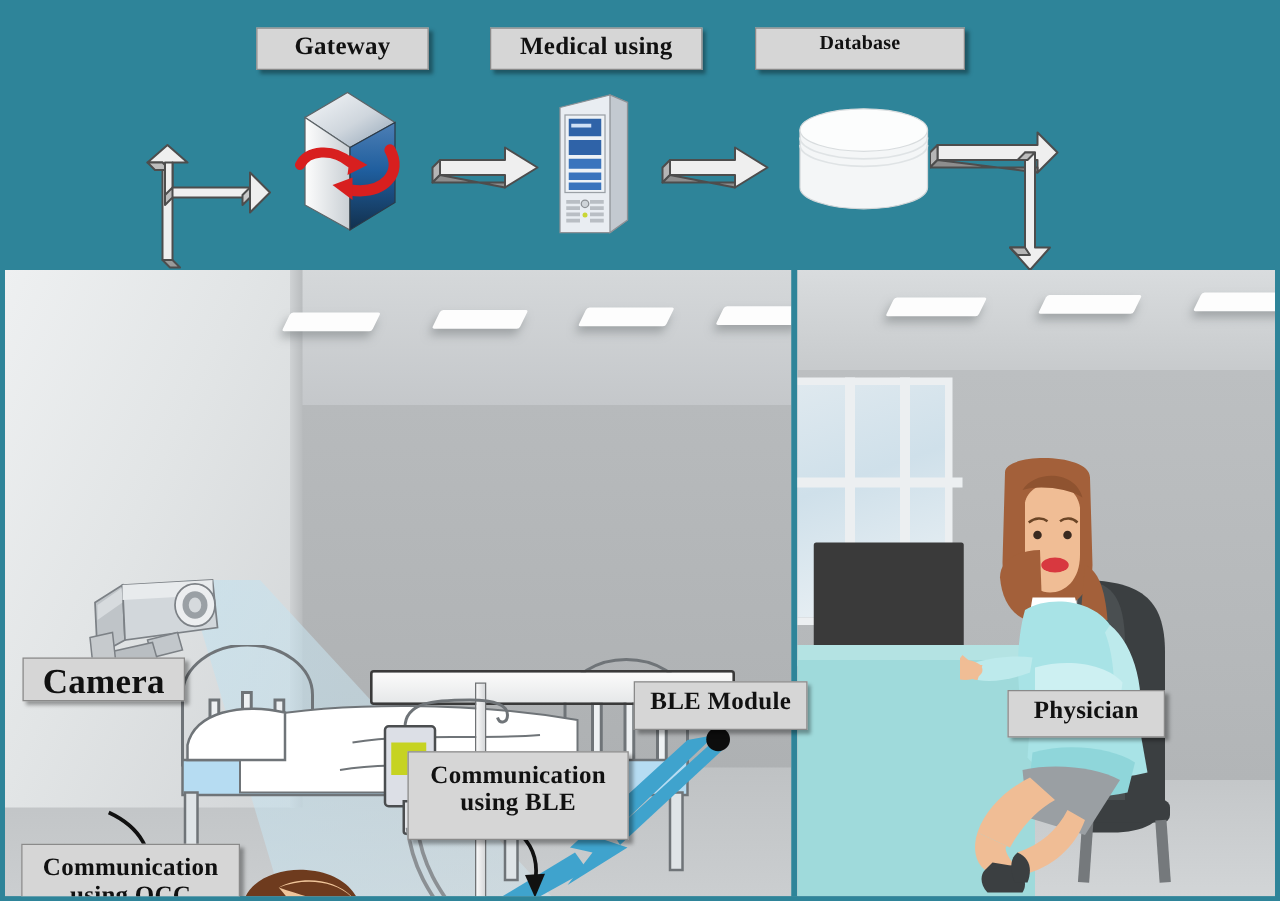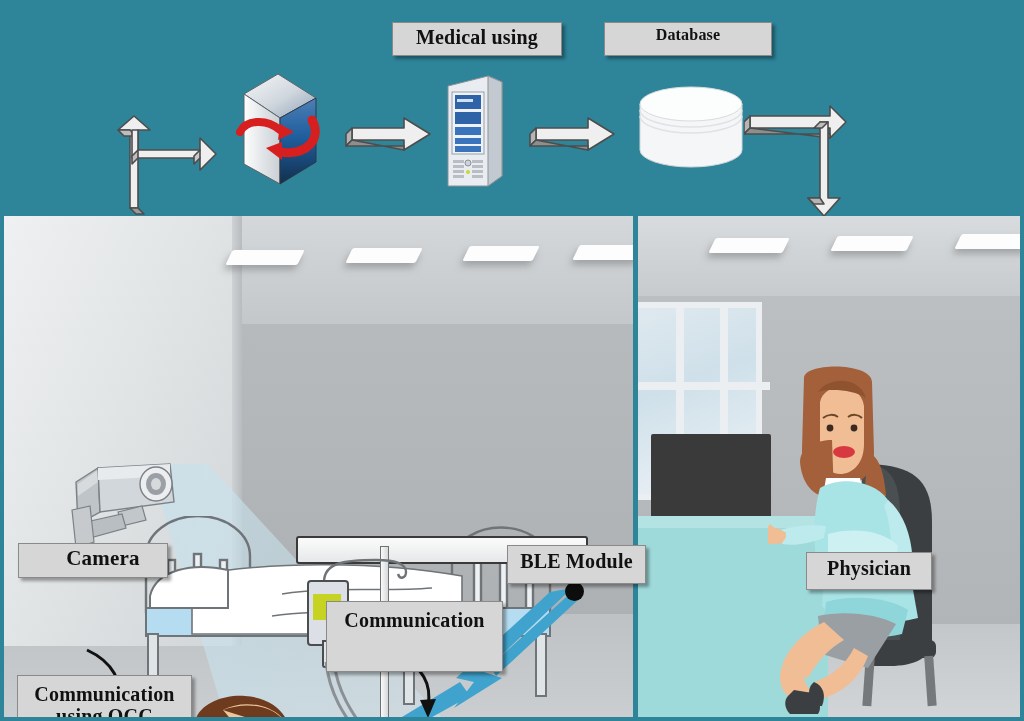--- a/index.html
+++ b/index.html
@@ -76,21 +76,21 @@
   #iv-bag-label{position:absolute;left:4px;top:12px;width:28px;height:26px;background:#c6d322;}
   #iv-bag-neck{position:absolute;left:318px;top:424px;width:9px;height:24px;
       background:#e3e5e8;border:2px solid #4b4e50;border-radius:0 0 3px 3px;}
 
   
   #ble-dot{position:absolute;left:561px;top:366px;width:19px;height:19px;
       border-radius:50%;background:#0d0d0d;}
   #ble-beam{position:absolute;left:330px;top:370px;width:245px;height:175px;}
 
   
-  #tag-camera{left:14px;top:327px;width:128px;height:30px;font-size:21px;padding-top:3px;padding-left:20px;}
+  #tag-camera{left:14px;top:310px;width:128px;height:30px;font-size:28px;padding-top:3px;}
   #tag-occ{left:13px;top:459px;width:173px;height:62px;font-size:20px;padding-top:7px;}
   #tag-ble-comm{left:322px;top:385px;width:175px;height:62px;font-size:20px;padding-top:7px;}
   #tag-ble-module{left:503px;top:329px;width:137px;height:33px;font-size:20px;padding-top:4px;}
   #tag-physician{left:802px;top:336px;width:124px;height:32px;font-size:20px;padding-top:4px;}
   #tag-realtime{left:634px;top:503px;width:148px;height:62px;font-size:20px;padding-top:7px;}
 
   
   #occ-arrow{position:absolute;left:75px;top:430px;width:70px;height:75px;}
   
   #ble-arrow{position:absolute;left:392px;top:440px;width:60px;height:66px;}
@@ -113,20 +113,21 @@
   #chair{position:absolute;left:190px;top:246px;width:120px;height:245px;}
   #physician{position:absolute;left:130px;top:150px;width:185px;height:350px;}
 </style>
 </head>
 <body>
 
 <div id="figure">
 
   <div id="top-band">
 
+    <div class="tag" id="tag-gateway">Gateway</div>
     <div class="tag" id="tag-server">Medical using</div>
     <div class="tag" id="tag-database">Database</div>
 
     <svg class="arrow3d" style="left:96px;top:104px;" width="120" height="108" viewBox="0 0 120 108">
       <g stroke="#4d4d4d" stroke-width="1.6" stroke-linejoin="round">
         <polygon points="30,100 30,22 18,22 34,8 50,22 38,22 38,100" fill="#efefef"></polygon>
         <polygon points="30,100 38,100 44,106 36,106" fill="#9a9a9a"></polygon>
         <polygon points="30,22 18,22 24,28 36,28" fill="#bdbdbd"></polygon>
         <polygon points="38,22 38,42 100,42 100,30 116,46 100,62 100,50 32,50 32,22" fill="#efefef"></polygon>
         <polygon points="38,42 32,48 32,56 38,50" fill="#bdbdbd"></polygon>
@@ -379,20 +380,21 @@
 
     <div class="tag" id="tag-camera" style="position:absolute;">Camera</div>
 
     <div class="tag" id="tag-occ" style="position:absolute;">
       <div>Communication</div>
       <div>using OCC</div>
     </div>
 
     <div class="tag" id="tag-ble-comm" style="position:absolute;">
       <div>Communication</div>
+      <div>using BLE</div>
     </div>
 
     <div class="tag" id="tag-physician" style="position:absolute;">Physician</div>
 
     <div class="tag" id="tag-ble-module" style="position:absolute;">BLE Module</div>
 
     <div class="tag" id="tag-realtime" style="position:absolute;">
       
       
     </div>

